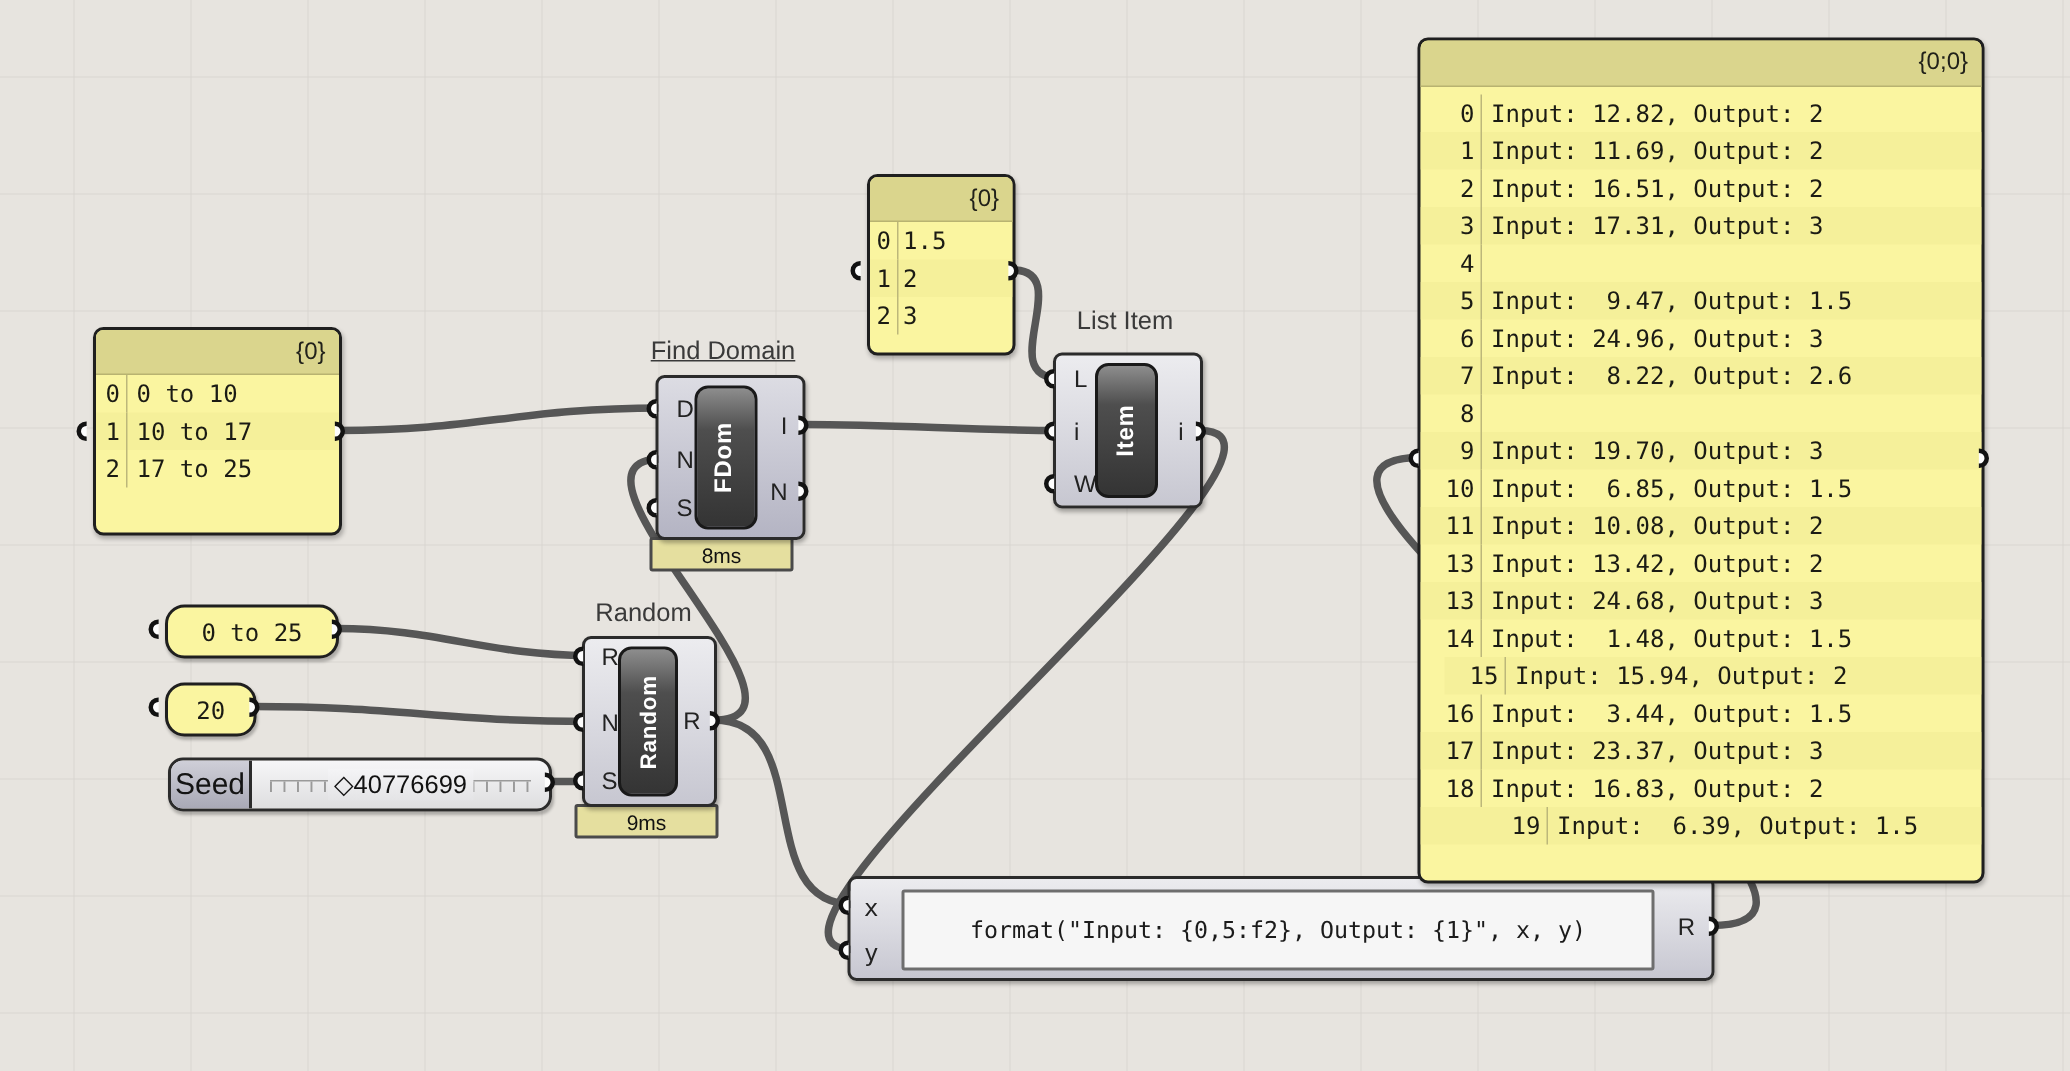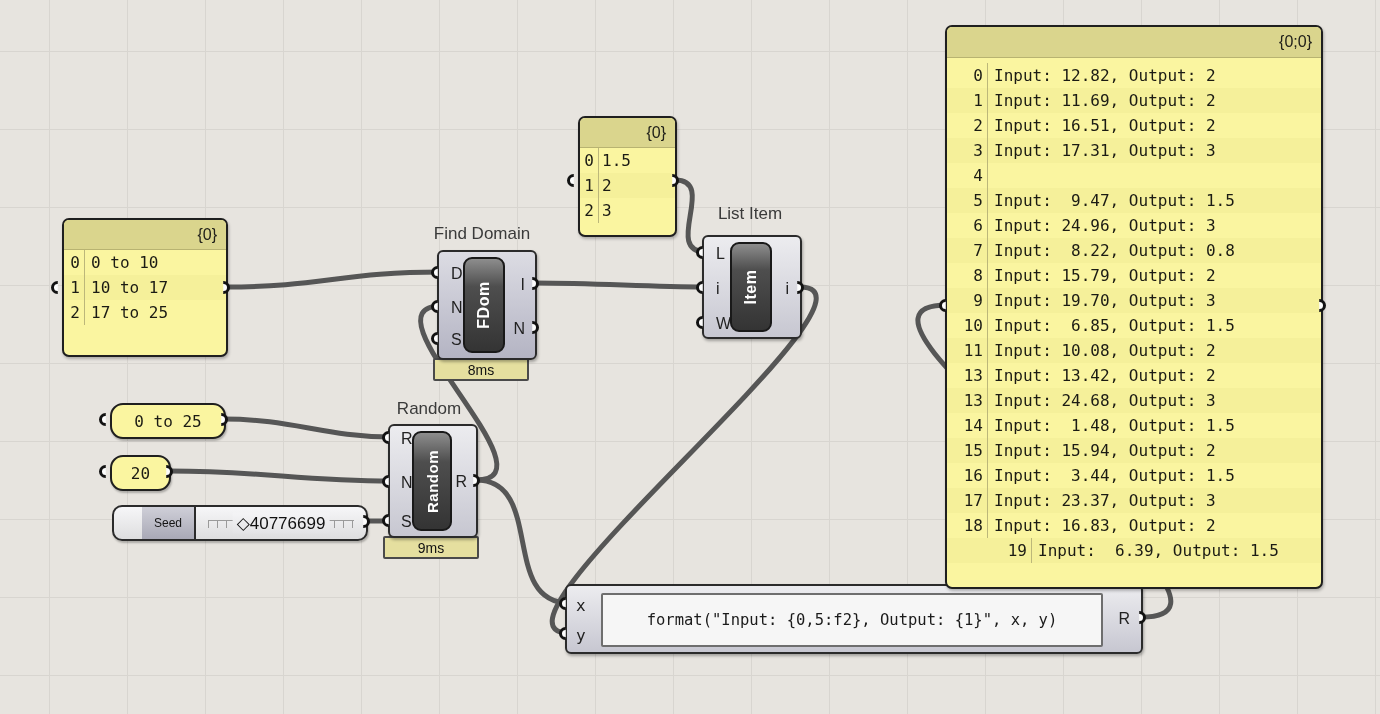--- a/index.html
+++ b/index.html
@@ -94,21 +94,21 @@
 
   
   #seed-slider{
     position:absolute; z-index:3; left:112px; top:505px; width:252px; height:32px;
     border:2px solid #2b2b2b; border-radius:10px; overflow:hidden; display:flex;
     background:linear-gradient(180deg,#f6f6f8,#dededf); box-shadow:1px 2px 2px rgba(0,0,0,.25);
   }
   #seed-slider .slabel{
     flex:none; width:52px; background:linear-gradient(180deg,#cfcfd8,#a9a9b6);
     border-right:2px solid #2b2b2b; display:flex; align-items:center; justify-content:center;
-    font-size:12px; color:#141414;margin-left:28px;
+    font-size:20px; color:#141414;
   }
   #seed-slider .strack{ position:relative; flex:1; }
   #seed-slider .ruler{
     position:absolute; left:12px; right:12px; top:13px; height:7px;
     border-top:1px solid #9a9a9a;
     background-image:linear-gradient(to right,#9a9a9a 1px,transparent 1px);
     background-size:9px 7px;
   }
   #seed-slider .sval{
     position:absolute; left:50%; top:50%; transform:translate(-50%,-50%);
@@ -178,21 +178,21 @@
       </div>
       <div class="prow" style="height:25px;">
         <span class="idx" style="width:14px;">2</span>
         <span class="txt" style="padding-left:3px;">3</span>
       </div>
     </div>
   </div>
   <span class="nub left" style="left:567px; top:174px;"></span>
   <span class="nub right" style="left:666px; top:174px;"></span>
 
-  <div class="comp-label" style="left:482px; top:224px;">Find Domain</div>
+  <div class="comp-label" style="left:482px; top:224px;text-decoration:underline;">Find Domain</div>
   <div class="gh-comp dark" style="left:437px; top:250px; width:96px; height:106px;">
     <span class="portlab" style="left:12px; top:22px;">D</span>
     <span class="portlab" style="left:12px; top:56px;">N</span>
     <span class="portlab" style="left:12px; top:88px;">S</span>
     <div class="capsule" style="left:24px; top:5px; width:38px; height:92px;">
       <span class="vtext">FDom</span>
     </div>
     <span class="portlab" style="right:10px; top:33px;">I</span>
     <span class="portlab" style="right:10px; top:77px;">N</span>
   </div>
@@ -300,25 +300,24 @@
       <div class="prow alt" style="height:25px;">
           <span class="idx" style="width:36px;">5</span>
           <span class="txt">Input:  9.47, Output: 1.5</span>
         </div>
       <div class="prow" style="height:25px;">
           <span class="idx" style="width:36px;">6</span>
           <span class="txt">Input: 24.96, Output: 3</span>
         </div>
       <div class="prow alt" style="height:25px;">
           <span class="idx" style="width:36px;">7</span>
-          <span class="txt">Input:  8.22, Output: 0.8</span>
+          <span class="txt">Input:  8.22, Output: 2.6</span>
         </div>
       <div class="prow" style="height:25px;">
           <span class="idx" style="width:36px;">8</span>
-          <span class="txt">Input: 15.79, Output: 2</span>
         </div>
       <div class="prow alt" style="height:25px;">
           <span class="idx" style="width:36px;">9</span>
           <span class="txt">Input: 19.70, Output: 3</span>
         </div>
       <div class="prow" style="height:25px;">
           <span class="idx" style="width:36px;">10</span>
           <span class="txt">Input:  6.85, Output: 1.5</span>
         </div>
       <div class="prow alt" style="height:25px;">
@@ -330,21 +329,21 @@
           <span class="txt">Input: 13.42, Output: 2</span>
         </div>
       <div class="prow alt" style="height:25px;">
           <span class="idx" style="width:36px;">13</span>
           <span class="txt">Input: 24.68, Output: 3</span>
         </div>
       <div class="prow" style="height:25px;">
           <span class="idx" style="width:36px;">14</span>
           <span class="txt">Input:  1.48, Output: 1.5</span>
         </div>
-      <div class="prow alt" style="height:25px;">
+      <div class="prow alt" style="height:25px;margin-left:16px;">
           <span class="idx" style="width:36px;">15</span>
           <span class="txt">Input: 15.94, Output: 2</span>
         </div>
       <div class="prow" style="height:25px;">
           <span class="idx" style="width:36px;">16</span>
           <span class="txt">Input:  3.44, Output: 1.5</span>
         </div>
       <div class="prow alt" style="height:25px;">
           <span class="idx" style="width:36px;">17</span>
           <span class="txt">Input: 23.37, Output: 3</span>

